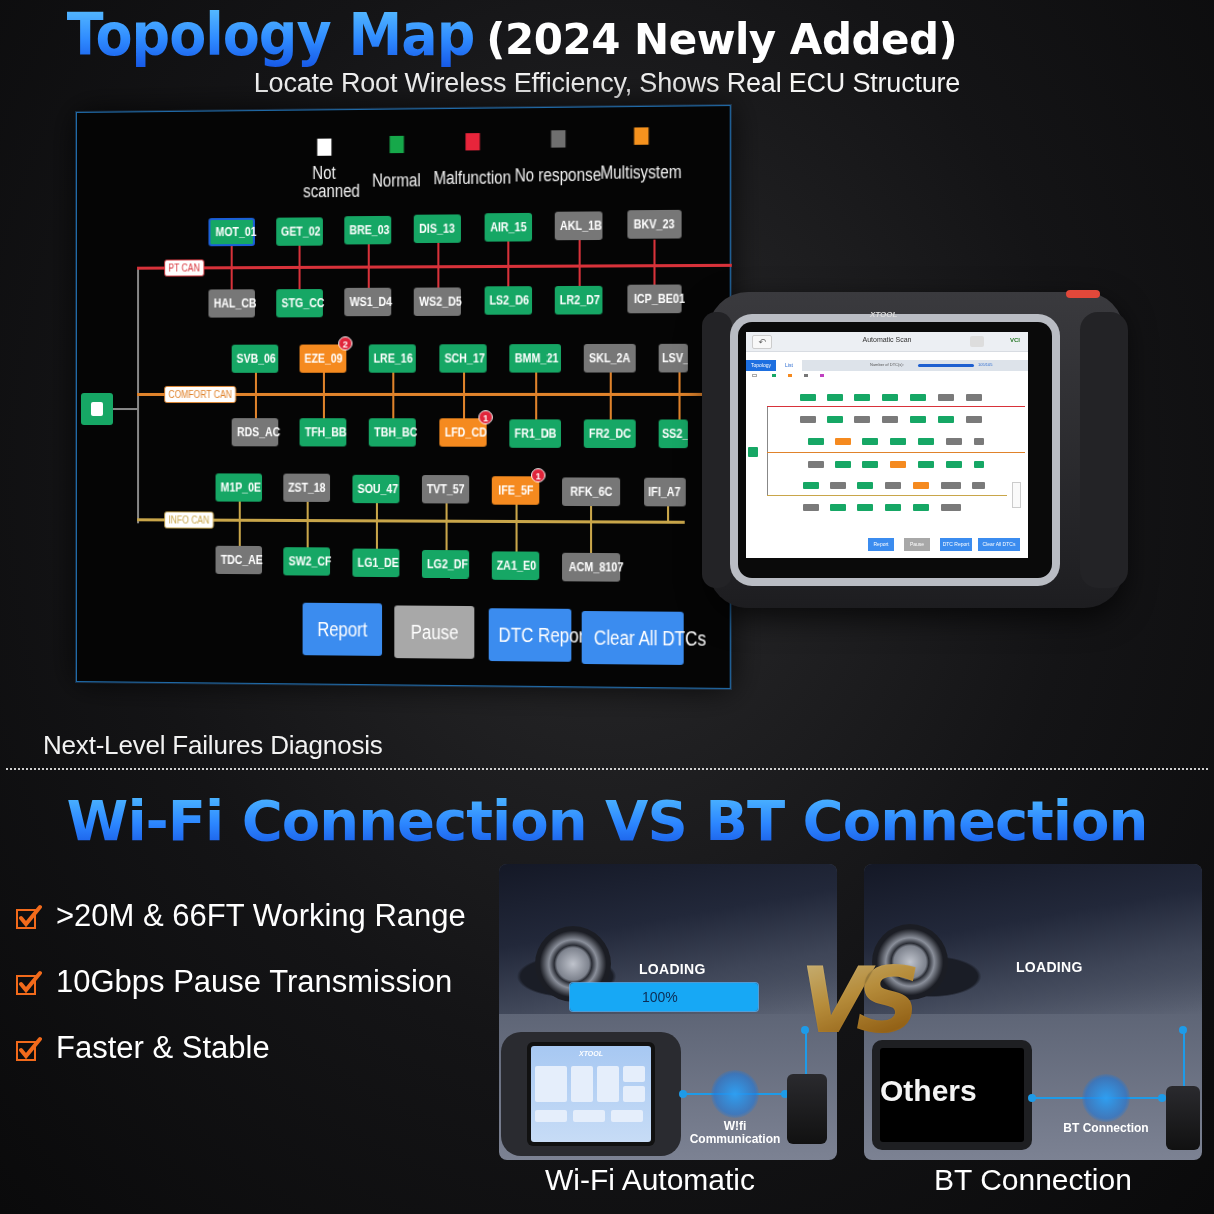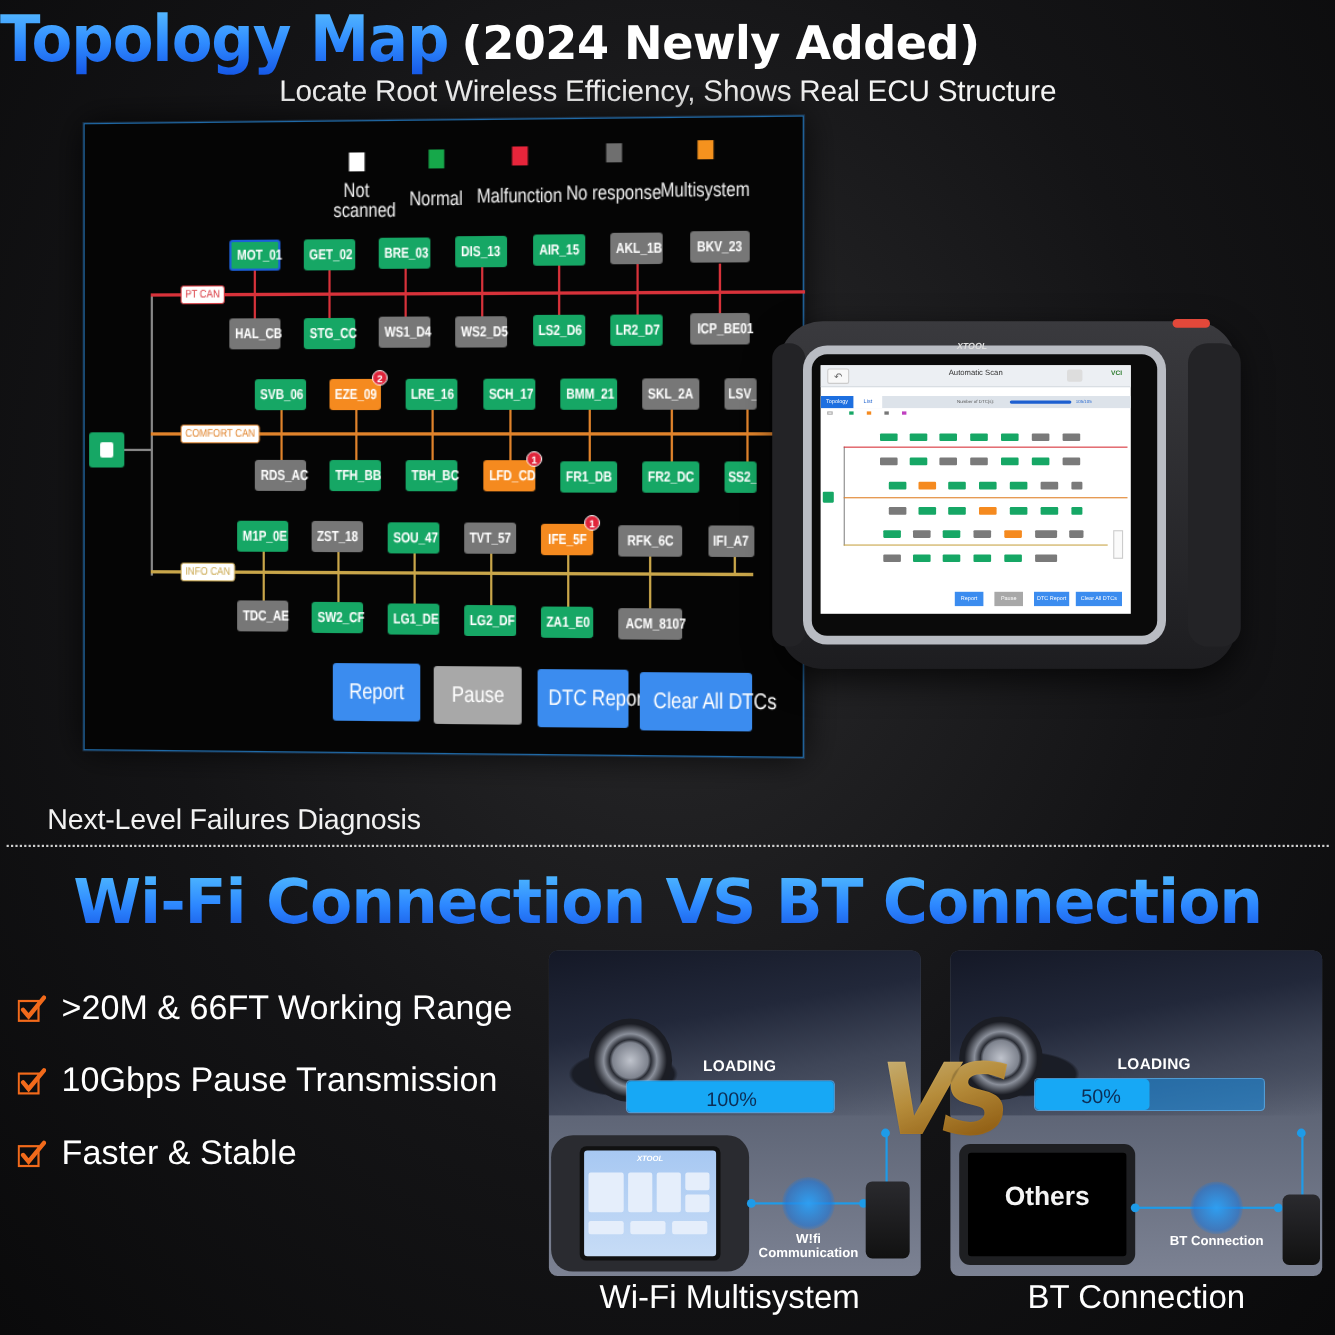--- a/index.html
+++ b/index.html
@@ -7,21 +7,21 @@
   body {
     position: relative;
     background: radial-gradient(ellipse at 50% 40%, #2a2a2c 0%, #141416 55%, #0a0a0b 100%);
     font-family: "Liberation Sans", "DejaVu Sans", sans-serif;
     color: #fff;
   }
   .abs { position: absolute; }
 
   
   .header-title {
-    position: absolute; left: 0; width: 1024px; top: 4px; text-align: left;
+    position: absolute; left: 0; width: 1024px; top: 4px; text-align: center;
     white-space: nowrap;
   }
   .title-main {
     font-family: "DejaVu Sans", sans-serif; font-weight: bold; font-size: 54px;
     letter-spacing: -1px;
     background: linear-gradient(180deg, #5ec4ff 0%, #2f8bff 55%, #1455e6 100%);
     -webkit-background-clip: text; background-clip: text; color: transparent;
     transform: scaleY(1.08); display: inline-block;
   }
   .title-sub {
@@ -147,38 +147,38 @@
       radial-gradient(ellipse at 20% 75%, #1a1d26 0%, #1a1d26 12%, transparent 13%),
       linear-gradient(170deg, #141826 0%, #22283a 40%, #3f4658 70%, transparent 100%);
   }
   .wheel { position: absolute; width: 76px; height: 76px; border-radius: 50%; background: radial-gradient(circle, #bfc3cc 0%, #7e838e 30%, #2a2d35 35%, #8a8f9a 45%, #1b1d24 62%); }
   .loading-label { position: absolute; font-size: 14px; font-weight: bold; color: #fff; letter-spacing: 0.3px; }
   .loading-bar {
     position: absolute; height: 30px; border-radius: 4px; background: rgba(20,140,230,0.55);
     border: 1px solid rgba(120,200,255,0.5);
   }
   .loading-fill { position: absolute; left: 0; top: 0; height: 100%; border-radius: 4px; background: #17a8f5; }
-  .loading-val { position: absolute; font-size: 18px; color: #0c2d55; }
+  .loading-val { position: absolute; font-size: 14px; color: #0c2d55; }
   .link-line { position: absolute; height: 2px; background: #1e9be8; }
   .link-vline { position: absolute; width: 2px; background: #1e9be8; }
   .link-dot { position: absolute; width: 8px; height: 8px; border-radius: 50%; background: #1e9be8; }
   .glow { position: absolute; width: 48px; height: 48px; border-radius: 50%; background: radial-gradient(circle, #2f9ef0 0%, rgba(30,120,220,0.6) 60%, transparent 75%); }
   .conn-label { position: absolute; font-size: 12px; font-weight: bold; color: #fff; text-align: center; line-height: 13px; }
   .dongle { position: absolute; width: 40px; height: 70px; background: linear-gradient(180deg, #2a2a2e, #111); border-radius: 6px; }
   .mini-device {
     position: absolute; width: 180px; height: 124px; border-radius: 20px;
     background: #2a2b30;
   }
   .mini-device .scr { position: absolute; left: 26px; top: 10px; width: 128px; height: 104px; background: #111; border-radius: 6px; padding: 4px; }
   .mini-device .scr-in { width: 100%; height: 100%; background: linear-gradient(180deg,#a7c8f2,#c7dcf6); border-radius: 3px; position: relative; }
   .mini-device .brand { position: absolute; left: 0; width: 100%; top: 4px; text-align: center; font-size: 7px; font-style: italic; font-weight: bold; color: #fff; }
   .mini-card { position: absolute; background: #e5eefb; border-radius: 2px; }
   .others-device { position: absolute; width: 160px; height: 110px; background: #1e1f22; border-radius: 10px; }
   .others-device .scr { position: absolute; left: 8px; top: 8px; width: 144px; height: 94px; background: #000; border-radius: 3px; }
-  .others-text { position: absolute; left: 0; width: 100%; top: 26px; text-align: center; font-size: 24px; font-weight: bold; color: #f4f4f4; }
+  .others-text { position: absolute; left: 0; width: 100%; top: 26px; font-size: 30px; font-weight: bold; color: #f4f4f4; }
 
   .vs-badge {
     position: absolute; left: 800px; top: 946px; width: 120px; height: 124px;
     font-family: "DejaVu Sans", sans-serif; font-weight: bold; font-style: italic; font-size: 90px; line-height: 110px;
     background: linear-gradient(160deg, #ffe9a8 0%, #e4b04a 40%, #b87a1c 70%, #f7d27a 100%);
     -webkit-background-clip: text; background-clip: text; color: transparent; letter-spacing: -14px;
     text-shadow: 0 0 1px rgba(0,0,0,0.2);
   }
   .cmp-caption { position: absolute; top: 1163px; font-size: 30px; color: #fff; white-space: nowrap; }
 </style>
@@ -453,35 +453,31 @@
   <div class="conn-label" style="left:186px;top:256px;width:100px;">
     <div>W!fi</div>
     <div>Communication</div>
   </div>
 </div>
 
 <div class="cmp-panel" style="left:864px;">
   <div class="car-shape"></div>
   <div class="wheel" style="left:8px;top:60px;"></div>
   <div class="loading-label" style="left:152px;top:95px;">LOADING</div>
-  <div class="loading-bar" style="left:76px;top:116px;width:210px;">
-    <div class="loading-fill" style="width:50%;"></div>
-    <div class="loading-val" style="left:42px;top:6px;">50%</div>
-  </div>
   <div class="others-device" style="left:8px;top:176px;">
     <div class="scr">
       <div class="others-text">Others</div>
     </div>
   </div>
   <div class="link-dot" style="left:164px;top:230px;"></div>
   <div class="link-line" style="left:168px;top:233px;width:128px;"></div>
   <div class="glow" style="left:218px;top:210px;"></div>
   <div class="link-dot" style="left:294px;top:230px;"></div>
   <div class="link-vline" style="left:319px;top:166px;height:58px;"></div>
   <div class="link-dot" style="left:315px;top:162px;"></div>
   <div class="dongle" style="left:302px;top:222px;width:34px;height:64px;"></div>
   <div class="conn-label" style="left:190px;top:258px;width:104px;">BT Connection</div>
 </div>
 
 <div class="vs-badge">VS</div>
 
-<div class="cmp-caption" style="left:545px;">Wi-Fi Multisystem</div>
+<div class="cmp-caption" style="left:545px;">Wi-Fi Automatic</div>
 <div class="cmp-caption" style="left:934px;">BT Connection</div>
 
 </body></html>

